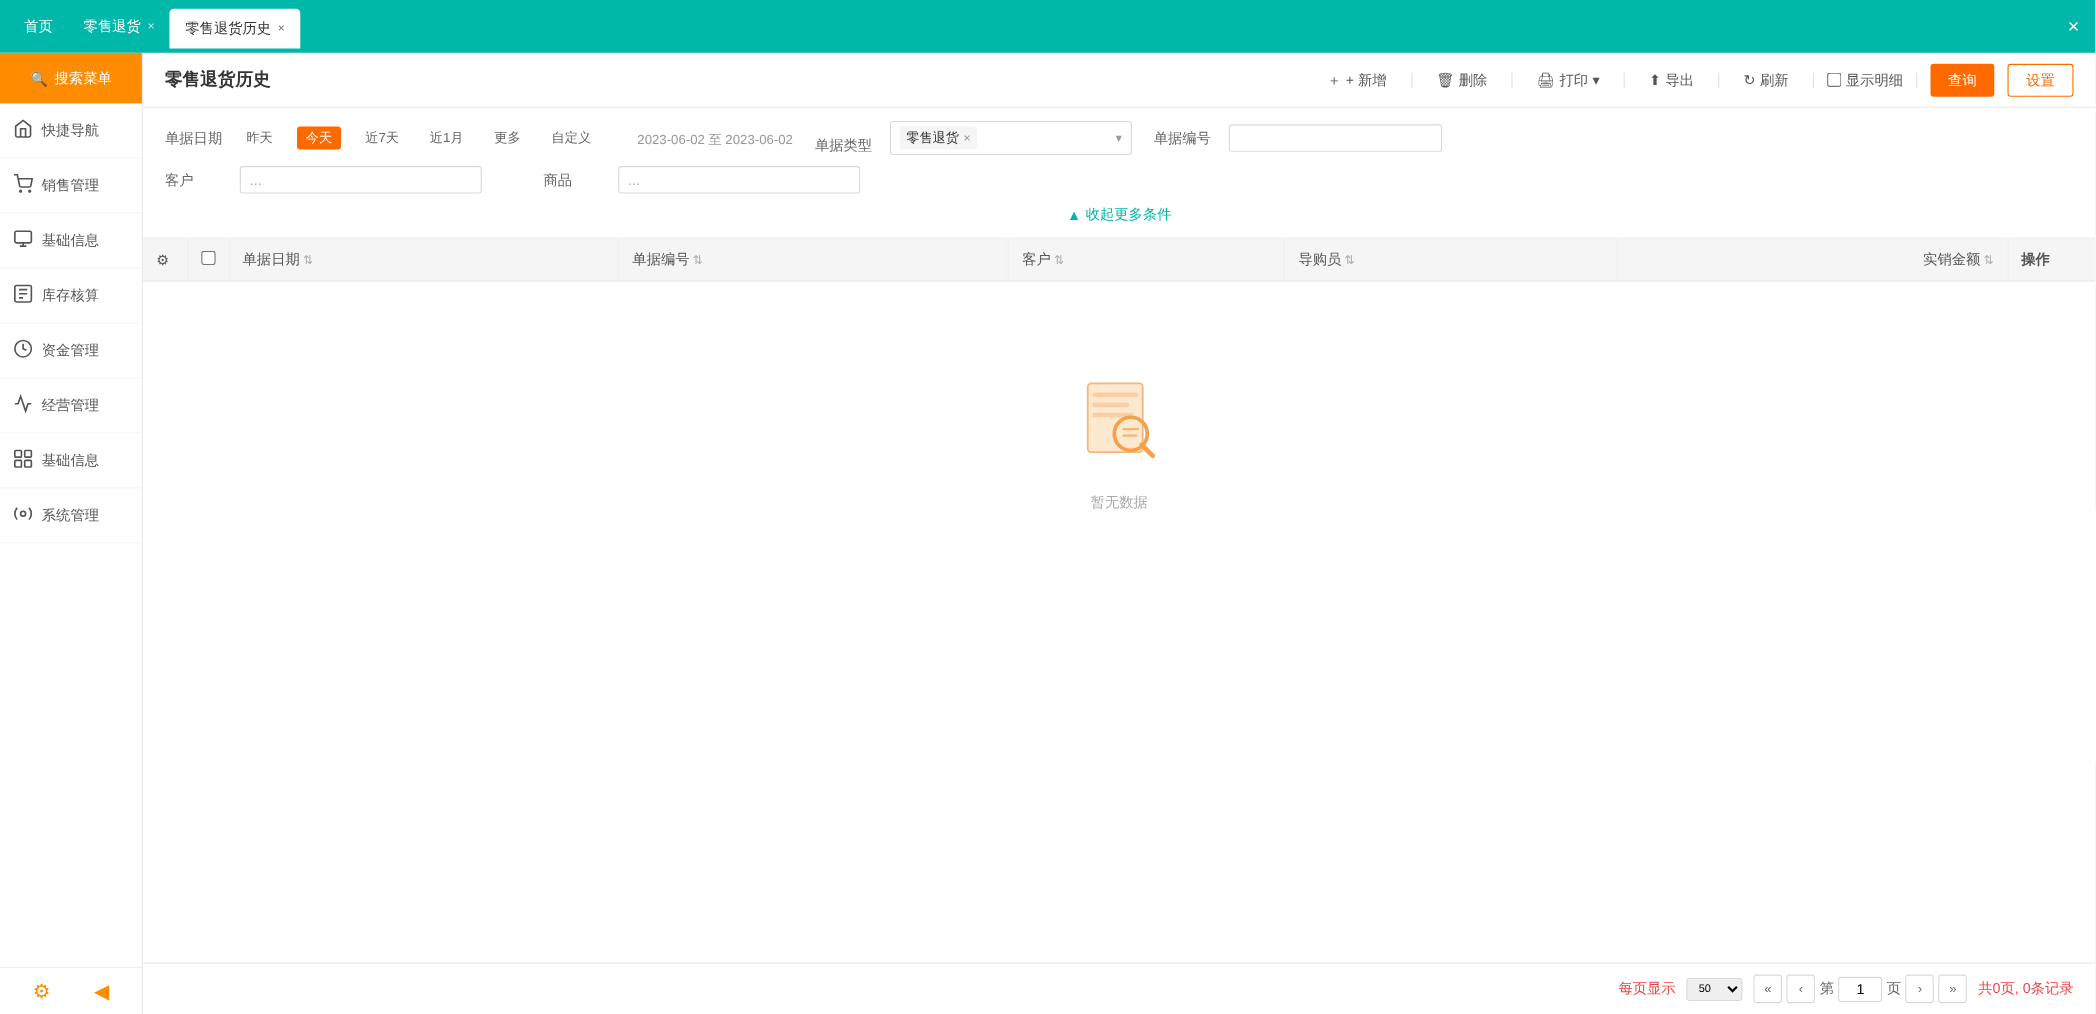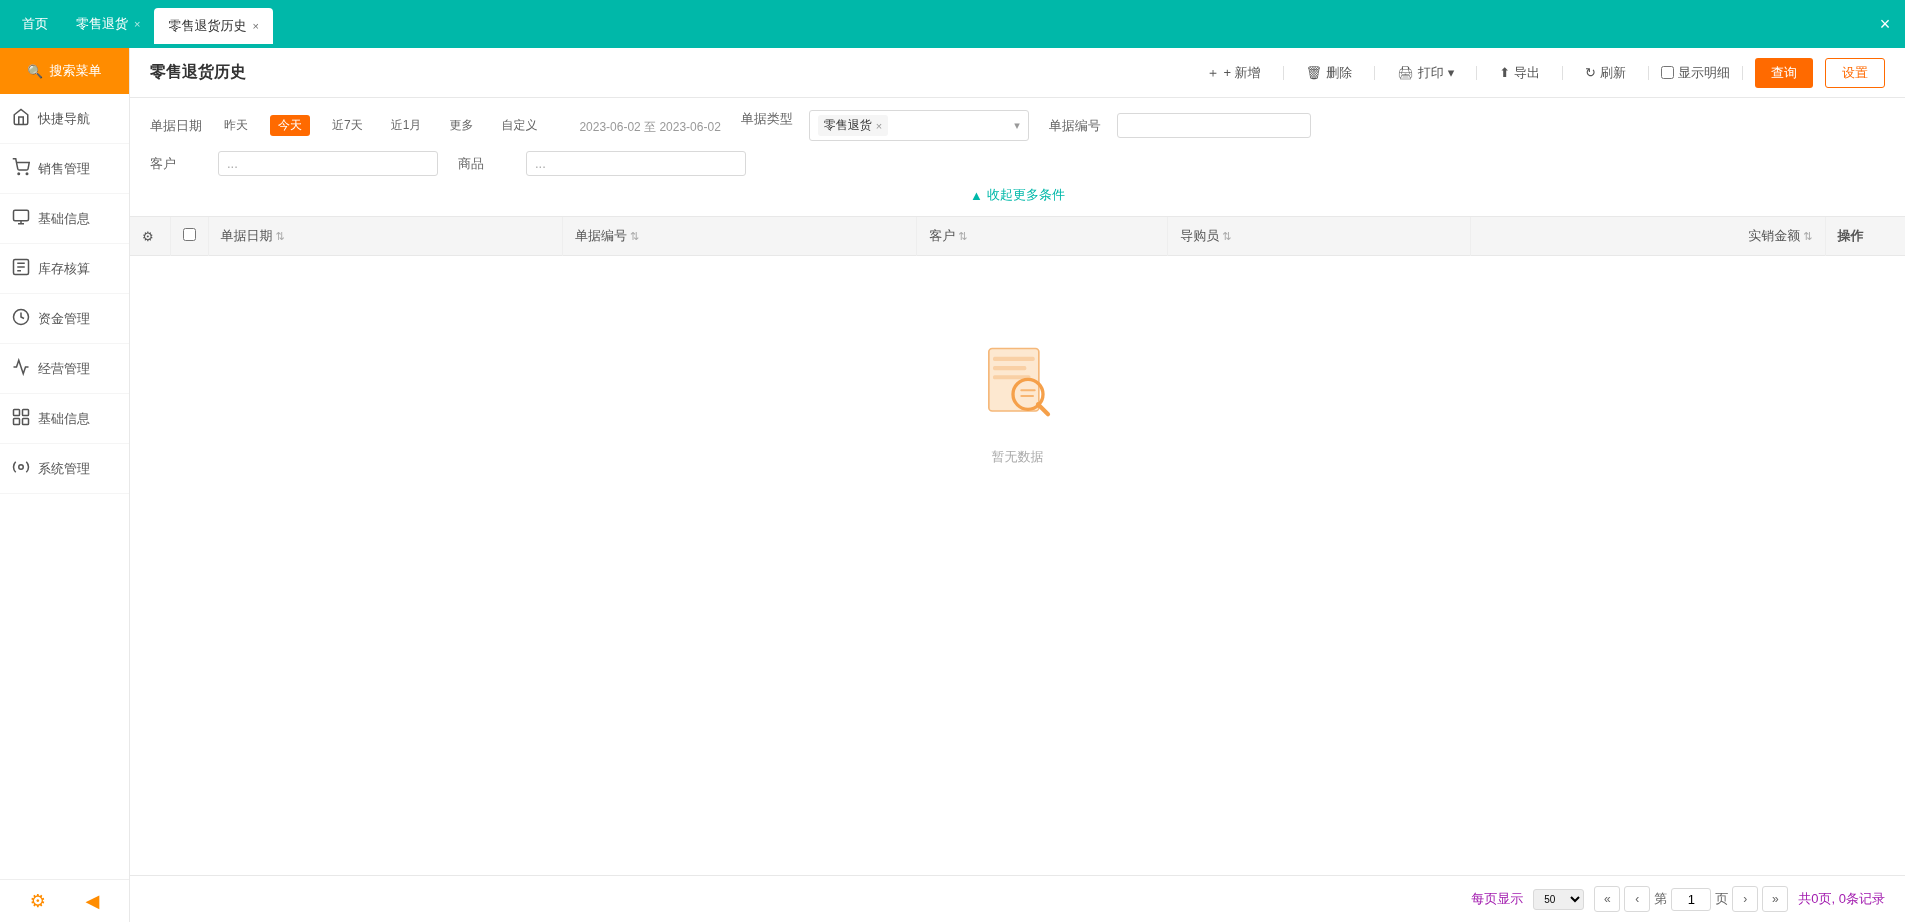--- a/index.html
+++ b/index.html
@@ -63,21 +63,21 @@
     .th-sort { display: flex; align-items: center; gap: 3px; }
     .sort-icon { color: #aaa; font-size: 11px; }
     .th-checkbox { width: 30px; }
     .empty-area { display: flex; flex-direction: column; align-items: center; justify-content: center; padding: 80px 0; }
     .empty-img { width: 100px; height: 100px; position: relative; }
     .empty-img svg { width: 100%; height: 100%; }
     .empty-text { color: #aaa; font-size: 13px; margin-top: 12px; }
 
     
     .table-footer { background: #fff; border-top: 1px solid #e8e8e8; padding: 10px 20px; display: flex; align-items: center; justify-content: flex-end; gap: 10px; flex-shrink: 0; }
-    .pagination-info { color: #a21caf; font-size: 13px; }
+    .pagination-info { color: #ef4444; font-size: 13px; }
     .page-size-select { border: 1px solid #d9d9d9; border-radius: 3px; padding: 3px 6px; font-size: 10px; cursor: pointer; }
     .page-nav { display: flex; align-items: center; gap: 4px; }
     .page-nav-btn { width: 26px; height: 26px; border: 1px solid #d9d9d9; border-radius: 3px; background: #fff; cursor: pointer; display: flex; align-items: center; justify-content: center; color: #666; font-size: 12px; }
     .page-input { width: 40px; border: 1px solid #d9d9d9; border-radius: 3px; text-align: center; padding: 3px; font-size: 13px; }
     .page-text { color: #666; font-size: 13px; }
 
     .divider-v { width: 1px; height: 14px; background: #e0e0e0; }
   </style>
 </head>
 <body>
@@ -240,21 +240,21 @@
             <button class="date-btn">昨天</button>
             <button class="date-btn active">今天</button>
             <button class="date-btn">近7天</button>
             <button class="date-btn">近1月</button>
             <button class="date-btn">更多</button>
             <button class="date-btn">自定义</button>
             <span class="date-range">2023-06-02 至 2023-06-02</span>
           </div>
         </div>
 
-        <div style="display:flex;align-items:flex-start;gap:8px;">
+        <div style="display:flex;align-items:flex-end;gap:8px;">
           <span class="filter-label">单据类型</span>
           <div class="filter-select-wrap">
             <div class="tag-chip">
               <span>零售退货</span>
               <span class="tag-close">×</span>
             </div>
             <span class="filter-select-arrow">▾</span>
           </div>
         </div>
 
@@ -266,21 +266,21 @@
 
       <div class="filter-row">
 
         <div style="display:flex;align-items:center;gap:8px;">
           <span class="filter-label">客户</span>
           <div class="filter-select-wrap">
             <span class="filter-ellipsis">...</span>
           </div>
         </div>
 
-        <div style="display:flex;align-items:center;gap:8px;">
+        <div style="display:flex;align-items:center;gap:8px;margin-left:36px;">
           <span class="filter-label">商品</span>
           <div class="filter-select-wrap">
             <span class="filter-ellipsis">...</span>
           </div>
         </div>
       </div>
 
       <div style="display:flex;justify-content:center;margin-top:4px;">
         <button class="collapse-btn">
           <span>▲</span>

